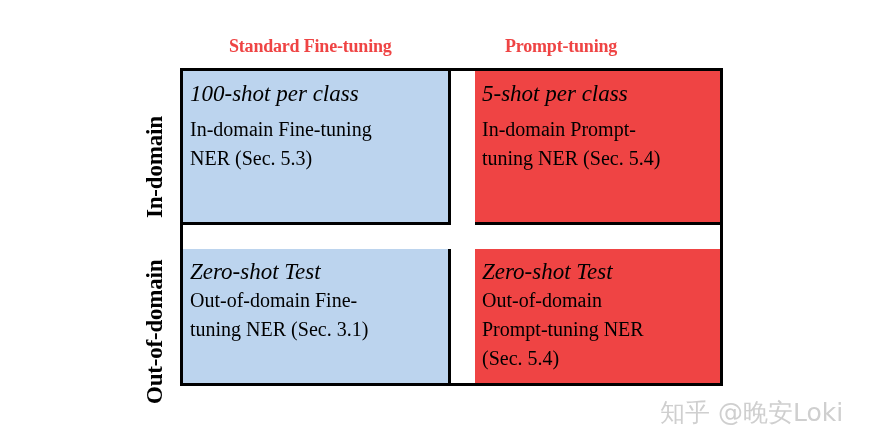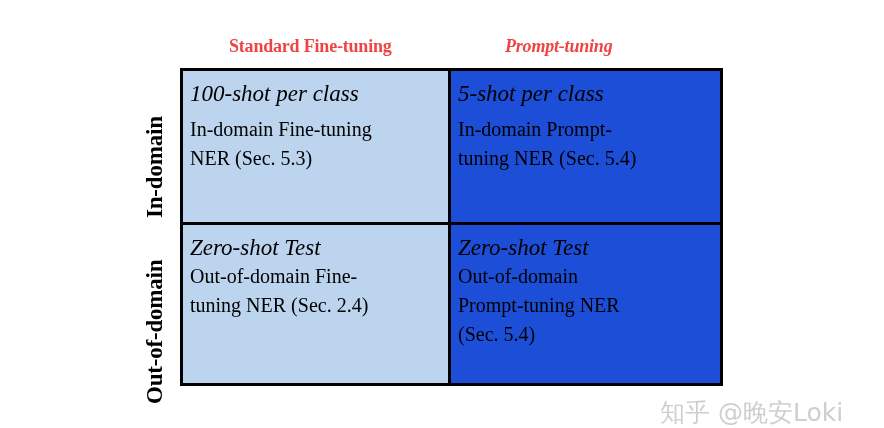--- a/index.html
+++ b/index.html
@@ -28,21 +28,21 @@
     position: absolute;
     font-weight: bold;
     font-size: 18px;
     line-height: 26px;
     color: #ef4444;
     white-space: nowrap;
     letter-spacing: -0.2px;
     margin-left: 48px;
   }
   #col-header-standard { left: 181px; top: 33px; }
-  #col-header-prompt   { left: 457px; top: 33px; font-style: italic; }
+  #col-header-prompt   { left: 457px; top: 33px; }
 
   
   .row-label {
     position: absolute;
     font-weight: bold;
     font-size: 23px;
     line-height: 23px;
     color: #000000;
     white-space: nowrap;
     transform-origin: 0 0;
@@ -58,28 +58,29 @@
     position: absolute;
     left: 180px;
     top: 68px;
     width: 543px;
     height: 318px;
     border: 3px solid #000000;
     box-sizing: border-box;
     display: grid;
     grid-template-columns: 268px 1fr;
     grid-template-rows: 154px 1fr;
+    gap: 24px;
   }
   .cell {
     box-sizing: border-box;
     padding: 9px 6px 6px 7px;
     overflow: hidden;
   }
   .cell-blue  { background: #bcd4ee; }
-  .cell-green { background: #1d4ed8; }
+  .cell-green { background: #ef4444; }
   #cell-in-ft   { border-right: 3px solid #000000; border-bottom: 3px solid #000000; }
   #cell-in-pt   { border-bottom: 3px solid #000000; }
   #cell-out-ft  { border-right: 3px solid #000000; }
 
   .cell-title {
     font-style: italic;
     font-size: 23px;
     line-height: 28px;
     color: #000000;
     white-space: nowrap;
@@ -129,21 +130,21 @@
 
     <div class="cell cell-green" id="cell-in-pt">
       <div class="cell-title">5-shot per class</div>
       <div class="cell-body gap-wide">In-domain Prompt-
 tuning NER (Sec. 5.4)</div>
     </div>
 
     <div class="cell cell-blue" id="cell-out-ft">
       <div class="cell-title">Zero-shot Test</div>
       <div class="cell-body gap-tight">Out-of-domain Fine-
-tuning NER (Sec. 2.4)</div>
+tuning NER (Sec. 3.1)</div>
     </div>
 
     <div class="cell cell-green" id="cell-out-pt">
       <div class="cell-title">Zero-shot Test</div>
       <div class="cell-body gap-tight">Out-of-domain
 Prompt-tuning NER
 (Sec. 5.4)</div>
     </div>
 
   </div>

